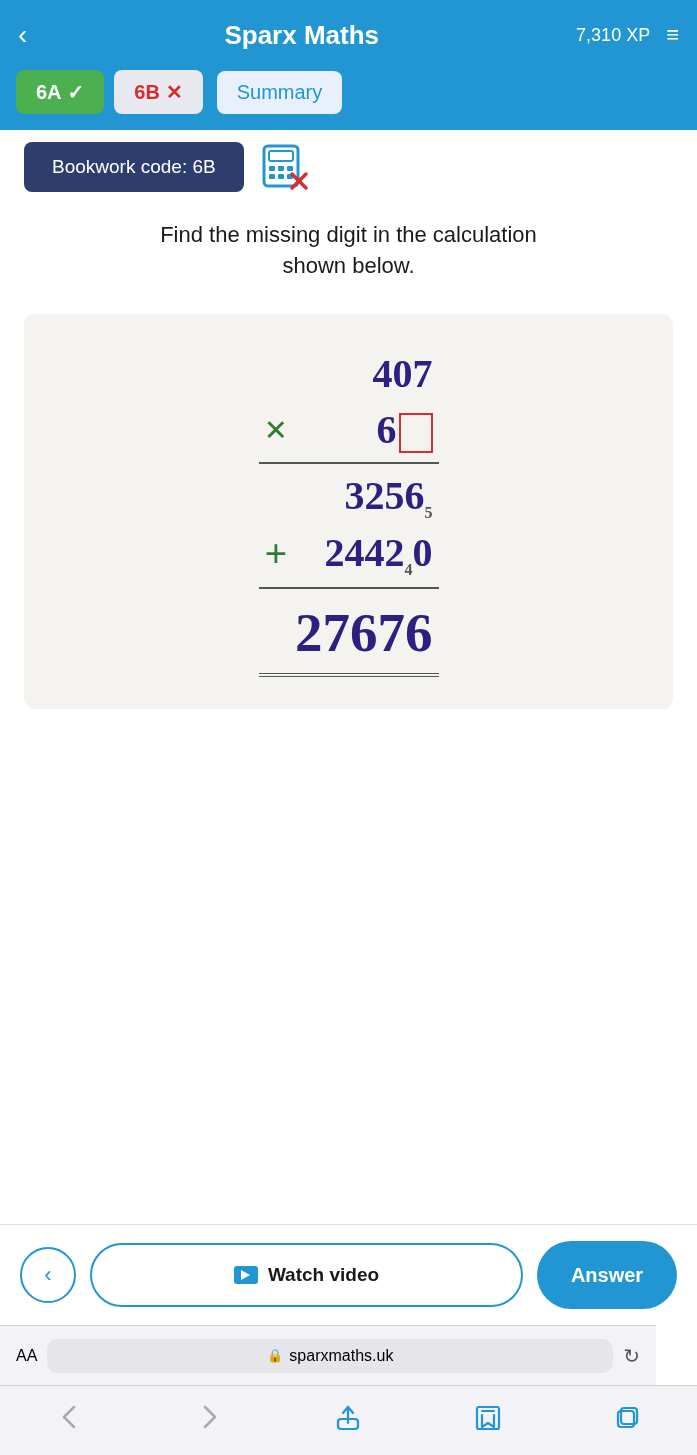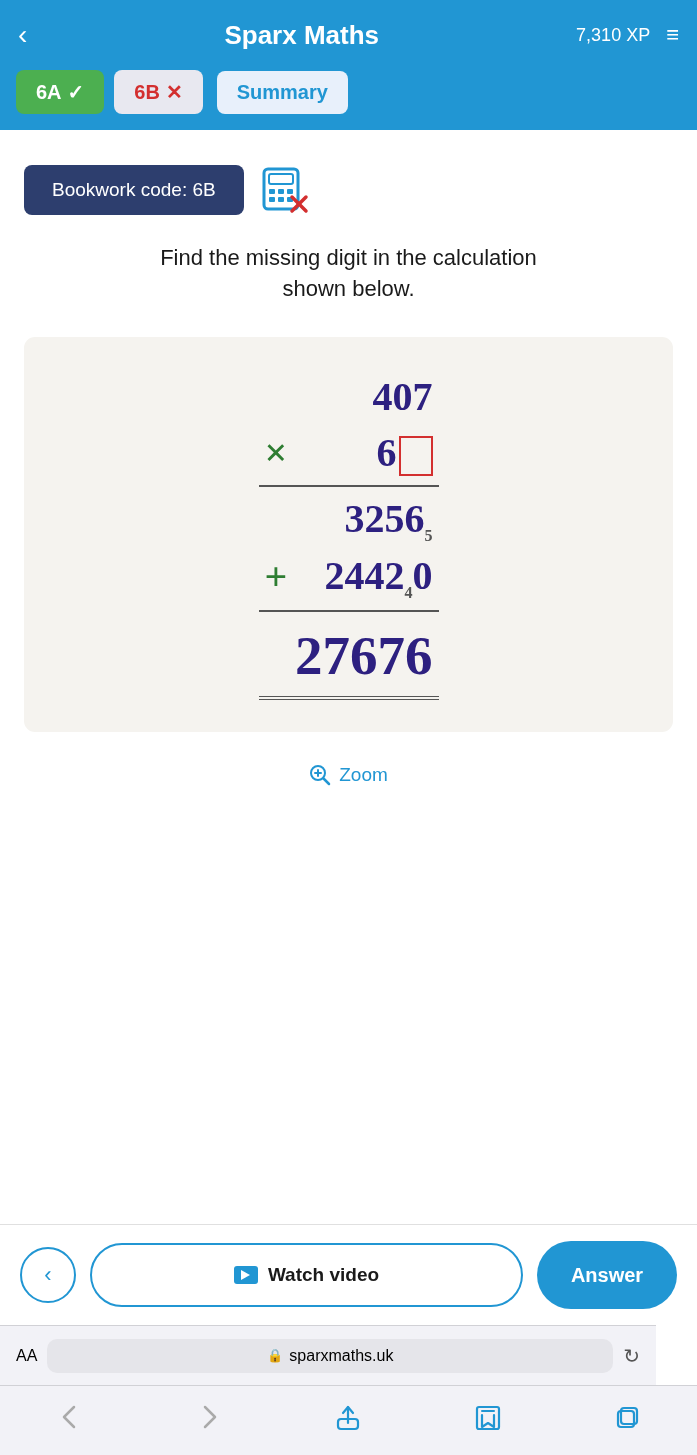--- a/index.html
+++ b/index.html
@@ -71,29 +71,29 @@
       color: #fff;
     }
     .tab-6b {
       background: #e8e8f0;
       color: #d32f2f;
       border: none;
     }
     .tab-summary {
       background: #e8f0fb;
       color: #2196d3;
-      font-weight: 700;
+      font-weight: 400;
       border: none;
       margin-left: 4px;
       align-items: flex-end;
     }
 
     
     .main {
-      padding: 35px 24px 0 24px;
+      padding: 12px 24px 0 24px;
     }
 
     
     .bookwork-row {
       display: flex;
       align-items: center;
       gap: 16px;
       margin-bottom: 28px;
     }
     .bookwork-code {
@@ -425,31 +425,20 @@
         </tr>
 
         <tr class="result-row">
           <td colspan="2" style="color:#2d2080; font-size:55px; font-weight:700; text-align:right; padding: 4px 6px; border-bottom: 4px double #555;">27676</td>
         </tr>
       </tbody>
         </table>
     </div>
   </div>
 
-  <div class="zoom-row">
-    <button class="zoom-btn">
-      <svg width="22" height="22" viewBox="0 0 22 22">
-        <circle cx="9" cy="9" r="7" fill="none" stroke="#2196d3" stroke-width="2"></circle>
-        <line x1="14.5" y1="14.5" x2="20" y2="20" stroke="#2196d3" stroke-width="2.5" stroke-linecap="round"></line>
-        <line x1="9" y1="6" x2="9" y2="12" stroke="#2196d3" stroke-width="2" stroke-linecap="round"></line>
-        <line x1="6" y1="9" x2="12" y2="9" stroke="#2196d3" stroke-width="2" stroke-linecap="round"></line>
-      </svg>
-      <span>Zoom</span>
-    </button>
-  </div>
 
 </div>
 
 <div class="action-bar">
   <button class="back-circle-btn">
     <span>‹</span>
   </button>
   <button class="watch-video-btn">
     <div class="video-icon-rect">
       <div class="video-play-tri"></div>

